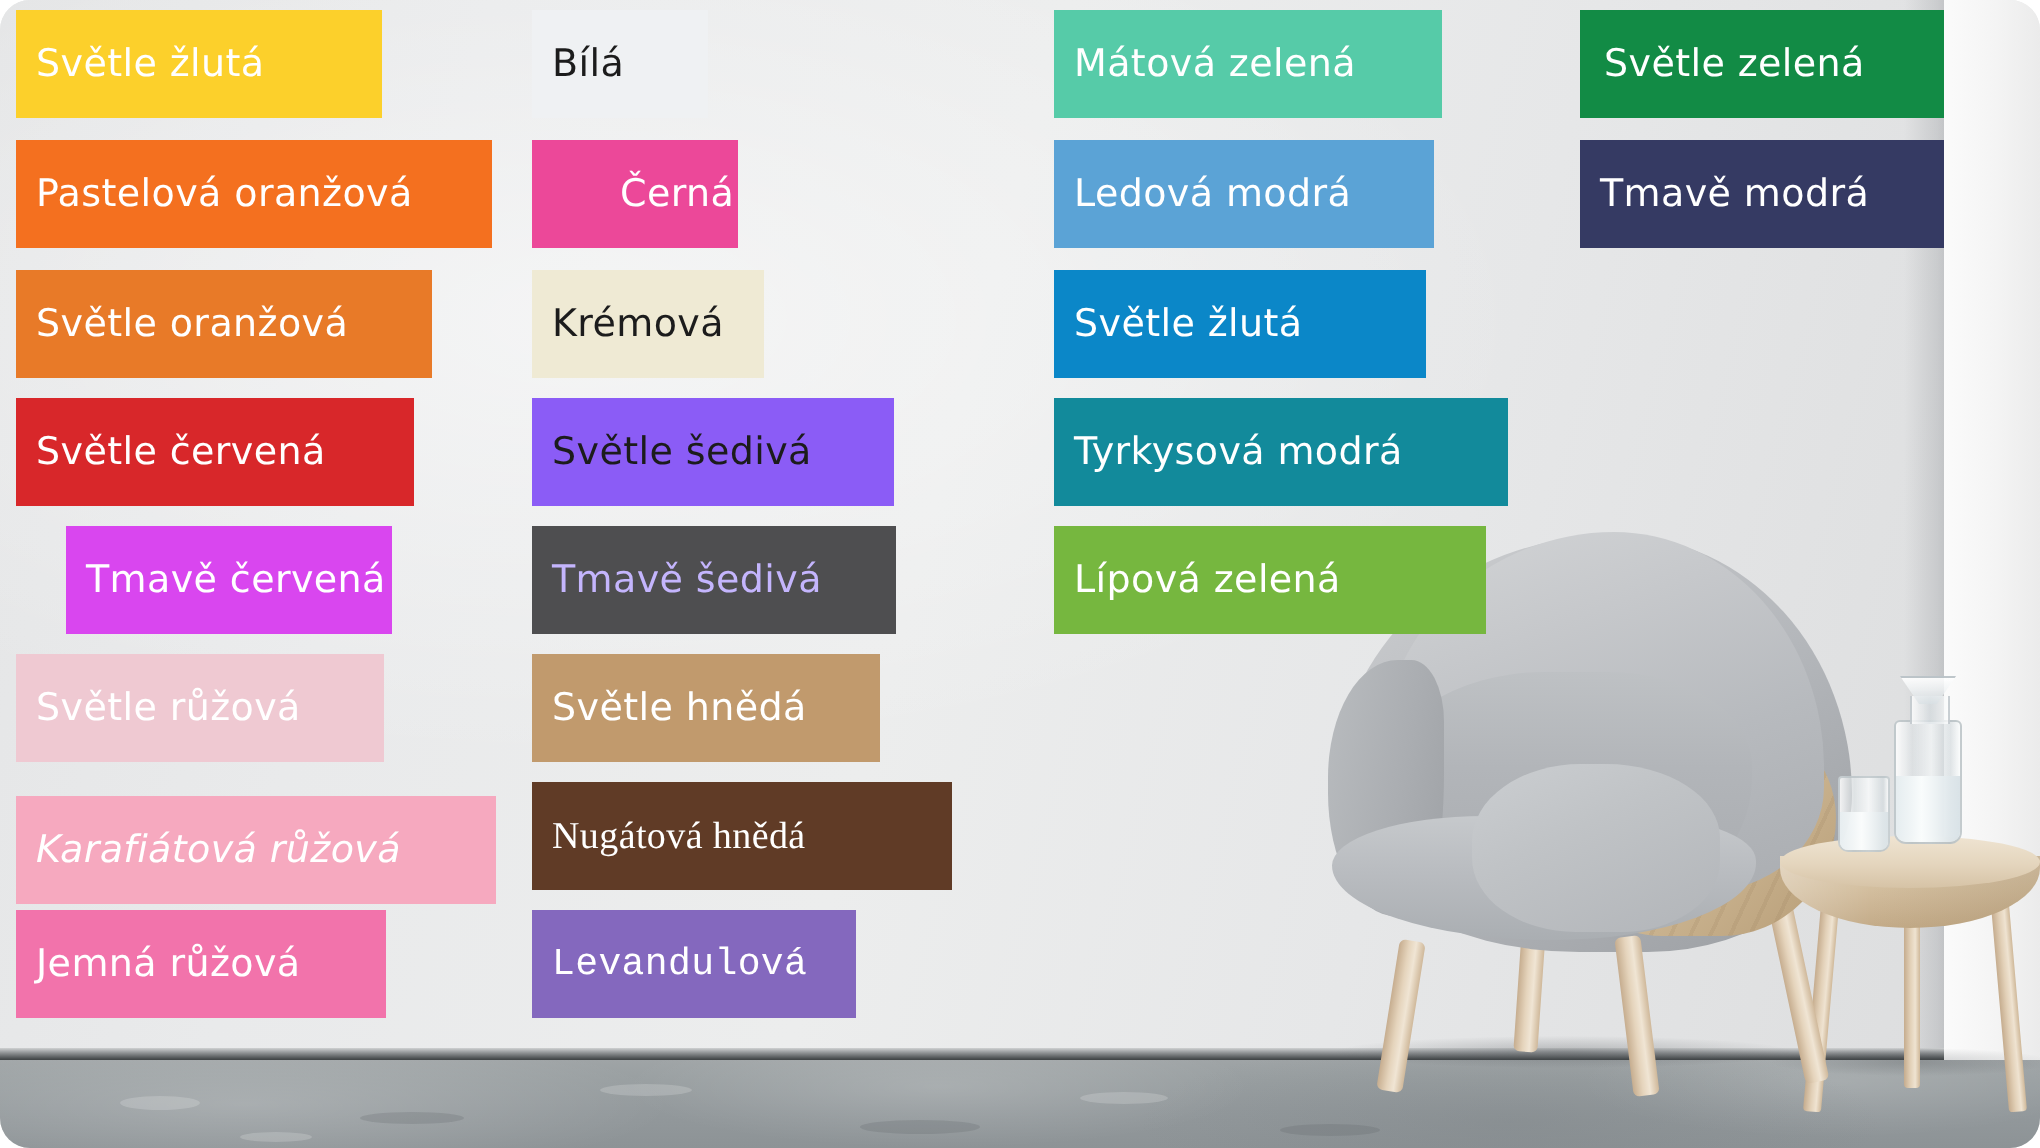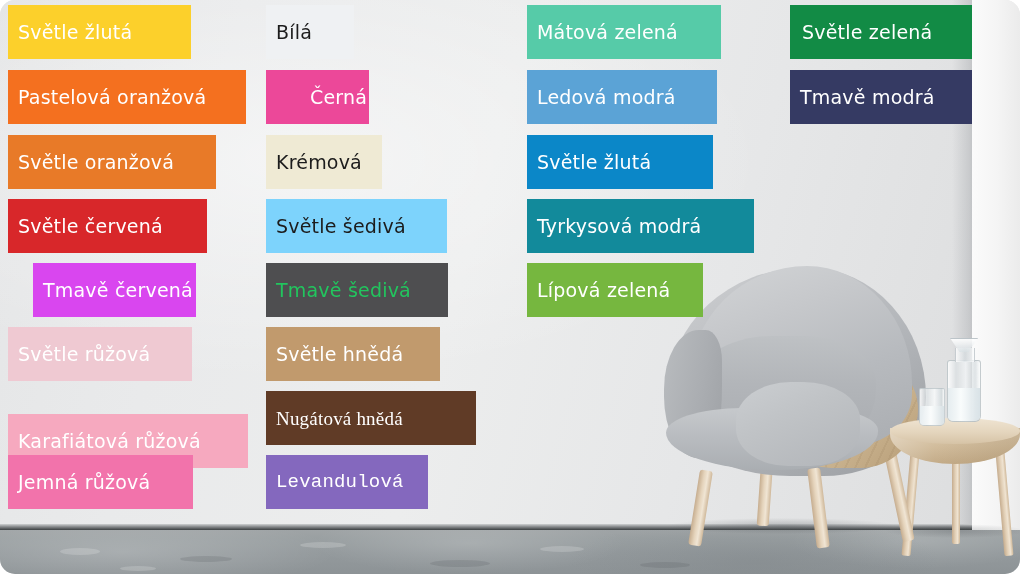--- a/index.html
+++ b/index.html
@@ -305,41 +305,41 @@
         </div>
         <div class="sticker" style="left: 8px; top: 199px; width: 199px; height: 54px; background: rgb(216, 39, 42); color: rgb(255, 255, 255);">
           <span>Světle červená</span>
         </div>
         <div class="sticker" style="left: 8px; top: 263px; width: 163px; height: 54px; background: #d946ef; color: rgb(255, 255, 255); margin-left: 25px;">
           <span>Tmavě červená</span>
         </div>
         <div class="sticker" style="left: 8px; top: 327px; width: 184px; height: 54px; background: rgb(239, 201, 210); color: rgb(255, 255, 255);">
           <span>Světle růžová</span>
         </div>
-        <div class="sticker" style="left: 8px; top: 414px; width: 240px; height: 54px; background: rgb(246, 169, 191); color: rgb(255, 255, 255);">
+        <div class="sticker" style="left: 8px; top: 398px; width: 240px; height: 54px; background: rgb(246, 169, 191); color: rgb(255, 255, 255); font-style: italic;">
           <span>Karafiátová růžová</span>
         </div>
         <div class="sticker" style="left: 8px; top: 455px; width: 185px; height: 54px; background: rgb(242, 115, 171); color: rgb(255, 255, 255);">
           <span>Jemná růžová</span>
         </div>
       </div>
       <div>
         <div class="sticker" style="left: 266px; top: 5px; width: 88px; height: 54px; background: rgb(239, 241, 243); color: rgb(28, 28, 28);">
           <span>Bílá</span>
         </div>
         <div class="sticker" style="left: 266px; top: 70px; width: 103px; height: 54px; background: #ec4899; color: rgb(255, 255, 255); padding-left: 44px;">
           <span>Černá</span>
         </div>
         <div class="sticker" style="left: 266px; top: 135px; width: 116px; height: 54px; background: rgb(239, 234, 212); color: rgb(28, 28, 28);">
           <span>Krémová</span>
         </div>
-        <div class="sticker" style="left: 266px; top: 199px; width: 181px; height: 54px; background: #7dd3fc; color: rgb(28, 28, 28);">
+        <div class="sticker" style="left: 266px; top: 199px; width: 181px; height: 54px; background: #8b5cf6; color: rgb(28, 28, 28);">
           <span>Světle šedivá</span>
         </div>
-        <div class="sticker" style="left: 266px; top: 263px; width: 182px; height: 54px; background: rgb(78, 78, 80); color: #22c55e;">
+        <div class="sticker" style="left: 266px; top: 263px; width: 182px; height: 54px; background: rgb(78, 78, 80); color: #c4b5fd;">
           <span>Tmavě šedivá</span>
         </div>
         <div class="sticker" style="left: 266px; top: 327px; width: 174px; height: 54px; background: rgb(193, 154, 109); color: rgb(255, 255, 255);">
           <span>Světle hnědá</span>
         </div>
         <div class="sticker" style="left: 266px; top: 391px; width: 210px; height: 54px; background: rgb(96, 59, 38); color: rgb(255, 255, 255); font-family: Liberation Serif, serif;">
           <span>Nugátová hnědá</span>
         </div>
         <div class="sticker" style="left: 266px; top: 455px; width: 162px; height: 54px; background: rgb(132, 104, 190); color: rgb(255, 255, 255); font-family: Liberation Mono, monospace;">
           <span>Levandulová</span>
@@ -351,21 +351,21 @@
         </div>
         <div class="sticker" style="left: 527px; top: 70px; width: 190px; height: 54px; background: rgb(91, 163, 214); color: rgb(255, 255, 255);">
           <span>Ledová modrá</span>
         </div>
         <div class="sticker" style="left: 527px; top: 135px; width: 186px; height: 54px; background: rgb(11, 135, 200); color: rgb(255, 255, 255);">
           <span>Světle žlutá</span>
         </div>
         <div class="sticker" style="left: 527px; top: 199px; width: 227px; height: 54px; background: rgb(18, 138, 155); color: rgb(255, 255, 255);">
           <span>Tyrkysová modrá</span>
         </div>
-        <div class="sticker" style="left: 527px; top: 263px; width: 176px; height: 54px; background: rgb(118, 183, 63); color: rgb(255, 255, 255);">
+        <div class="sticker" style="left: 527px; top: 263px; width: 216px; height: 54px; background: rgb(118, 183, 63); color: rgb(255, 255, 255);">
           <span>Lípová zelená</span>
         </div>
       </div>
       <div>
         <div class="sticker" style="left: 790px; top: 5px; width: 182px; height: 54px; background: rgb(18, 139, 69); color: rgb(255, 255, 255); padding-left: 12px;">
           <span>Světle zelená</span>
         </div>
         <div class="sticker" style="left: 790px; top: 70px; width: 182px; height: 54px; background: rgb(53, 58, 99); color: rgb(255, 255, 255);">
           <span>Tmavě modrá</span>
         </div>

